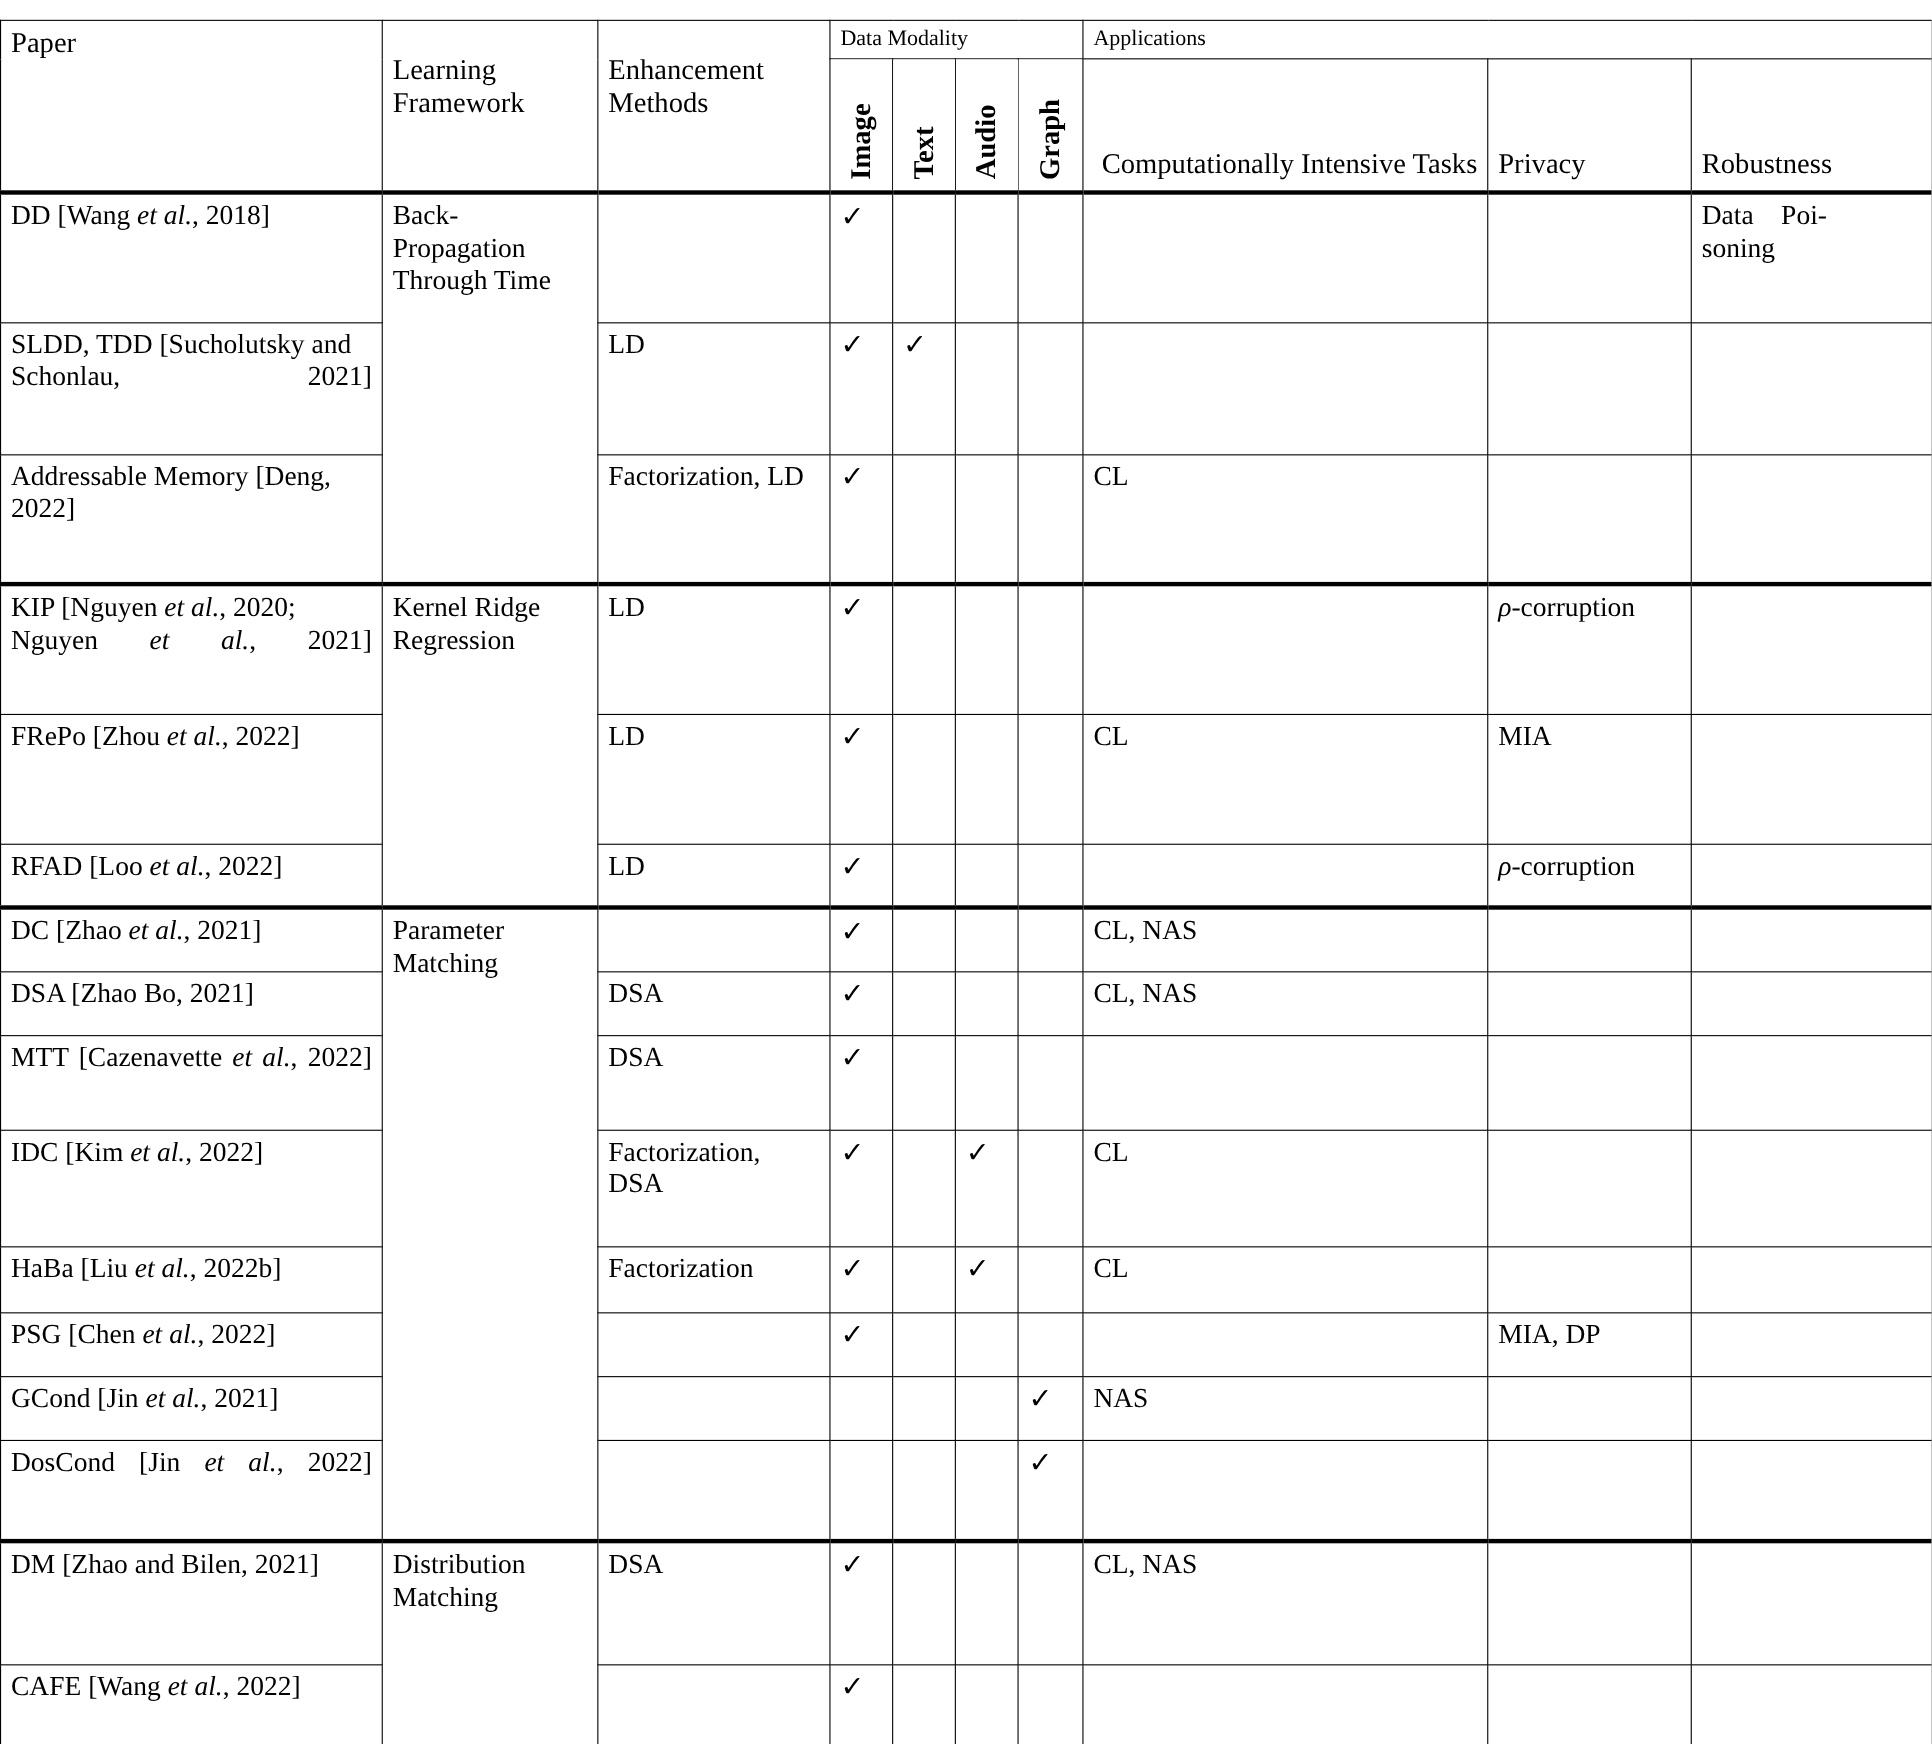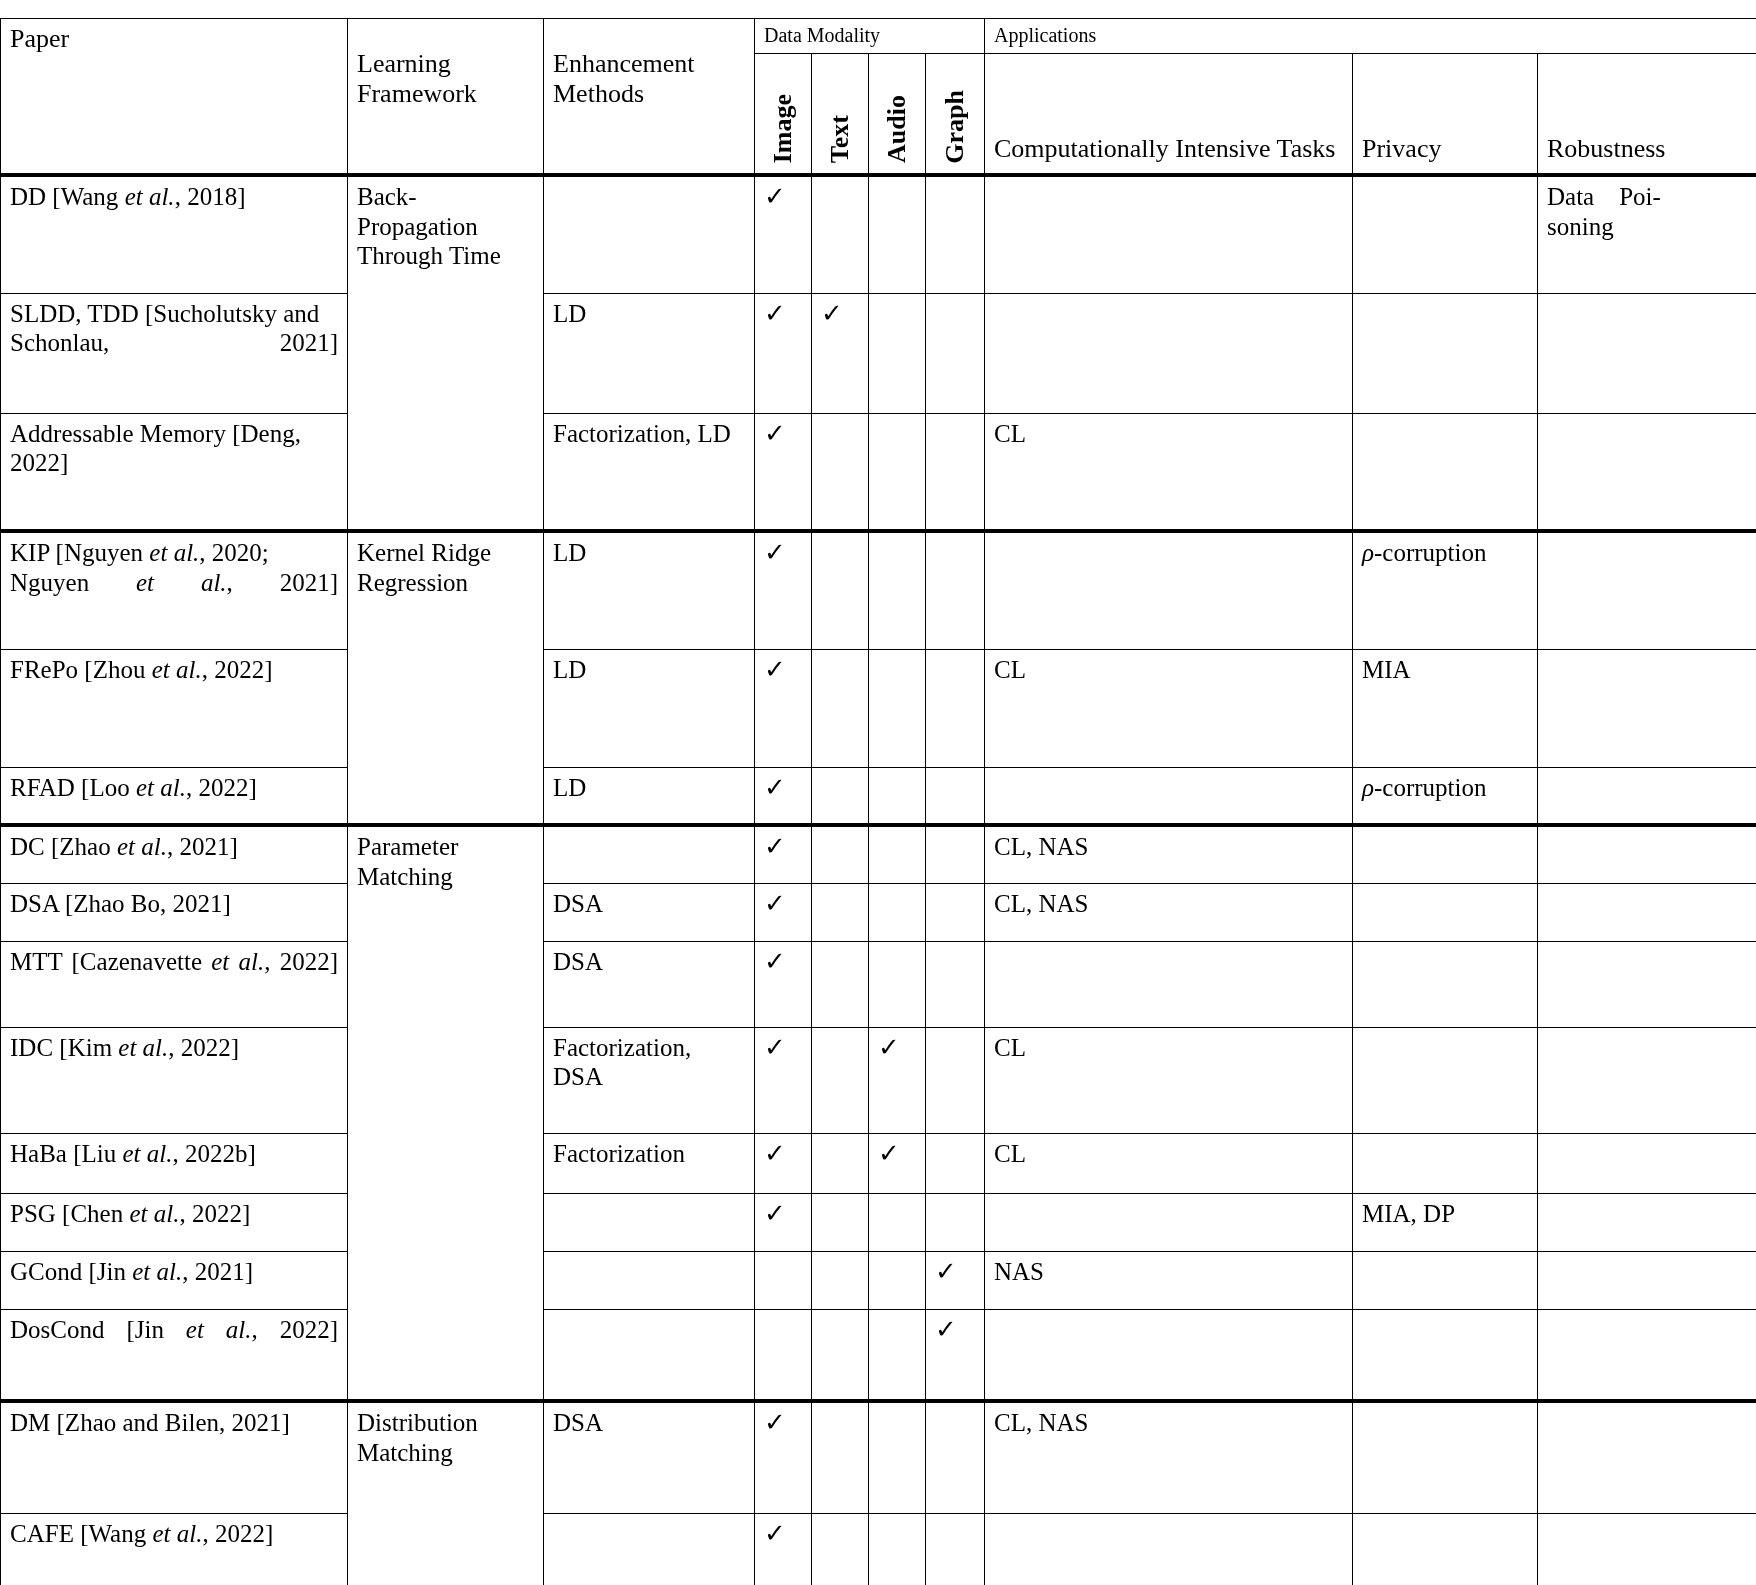--- a/index.html
+++ b/index.html
@@ -191,21 +191,21 @@
       <th class="hdr-rot">
         <div class="rotcell">
               <span class="rot-inner">Audio</span>
             </div>
       </th>
       <th class="hdr-rot">
         <div class="rotcell">
               <span class="rot-inner">Graph</span>
             </div>
       </th>
-      <th class="hdr" style="vertical-align:bottom;padding-bottom:10px;">Computationally Intensive Tasks</th>
+      <th class="hdr" style="vertical-align:bottom;padding-bottom:10px;text-align:right;">Computationally Intensive Tasks</th>
       <th class="hdr" style="vertical-align:bottom;padding-bottom:10px;">Privacy</th>
       <th class="hdr" style="vertical-align:bottom;padding-bottom:10px;">Robustness</th>
     </tr>
 
   <tr class="midrule-heavy" style="height: 118px;">
           <td class="paper single">DD [Wang <i>et al.</i>, 2018]</td>
           <td class="framework" rowspan="3">Back-Propagation Through Time</td>
           <td class="methods"></td>
           <td class="check">✓</td>
           <td class="check"></td>

